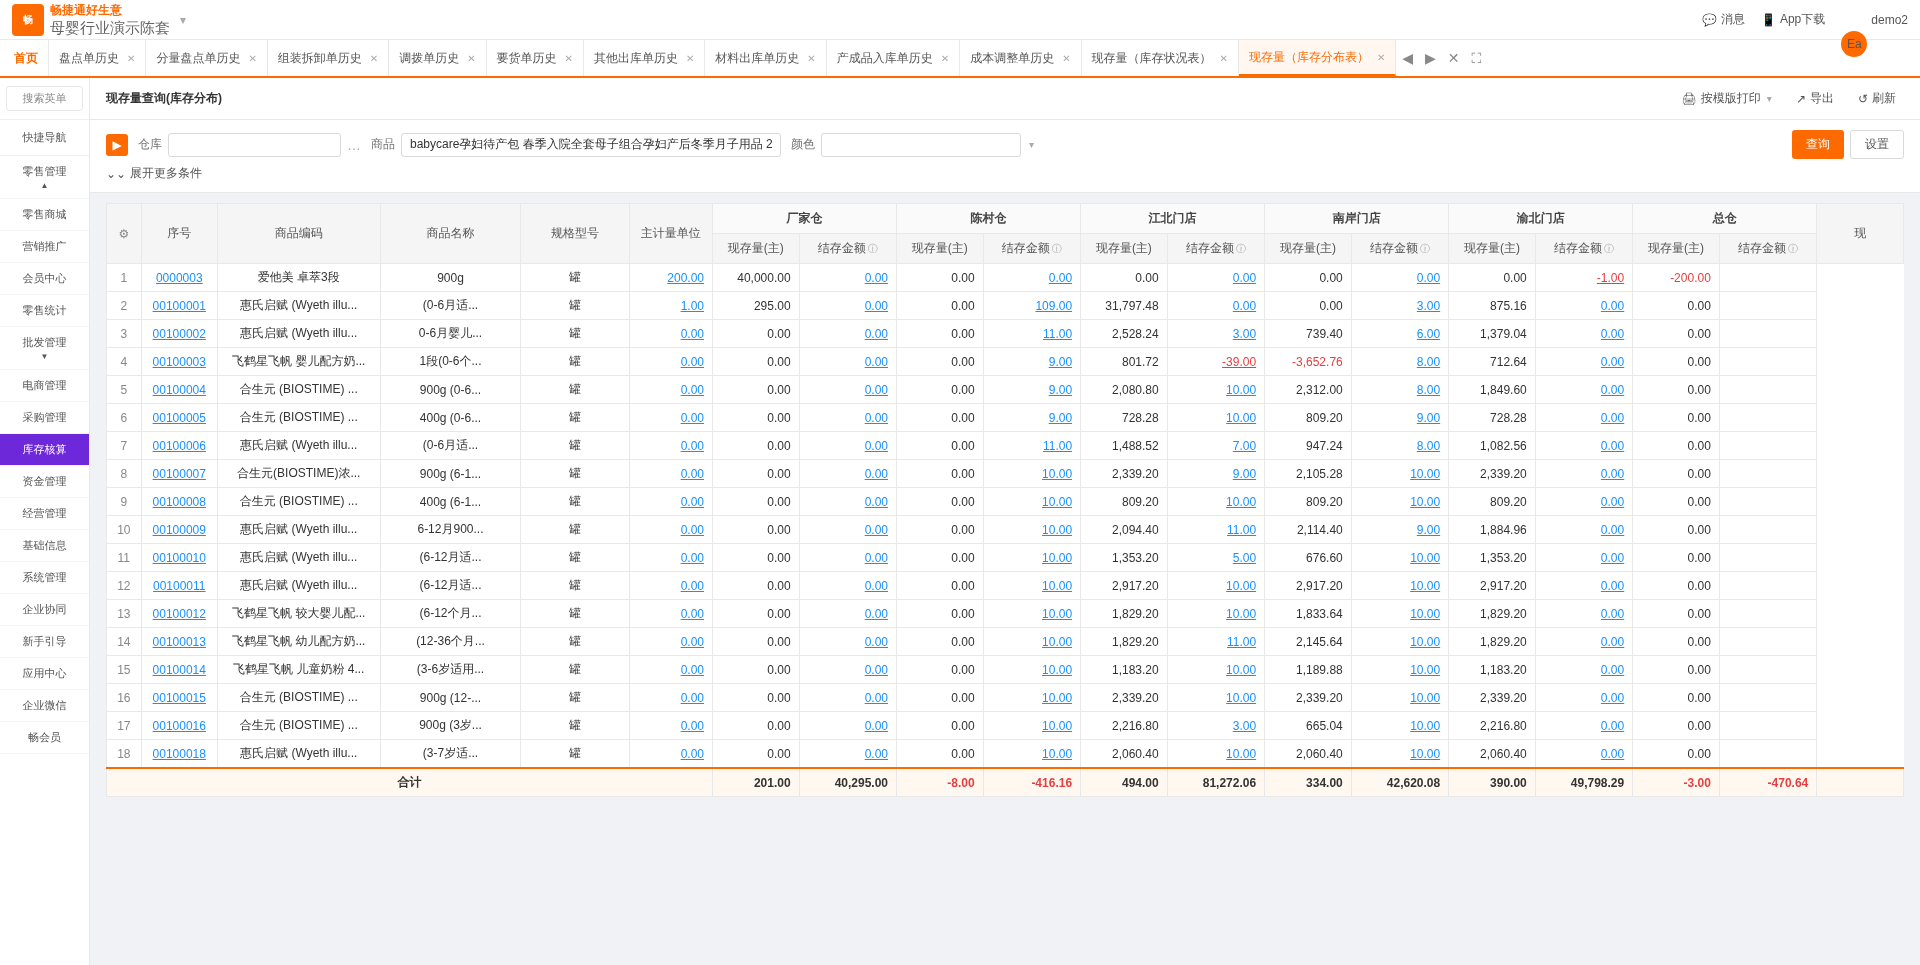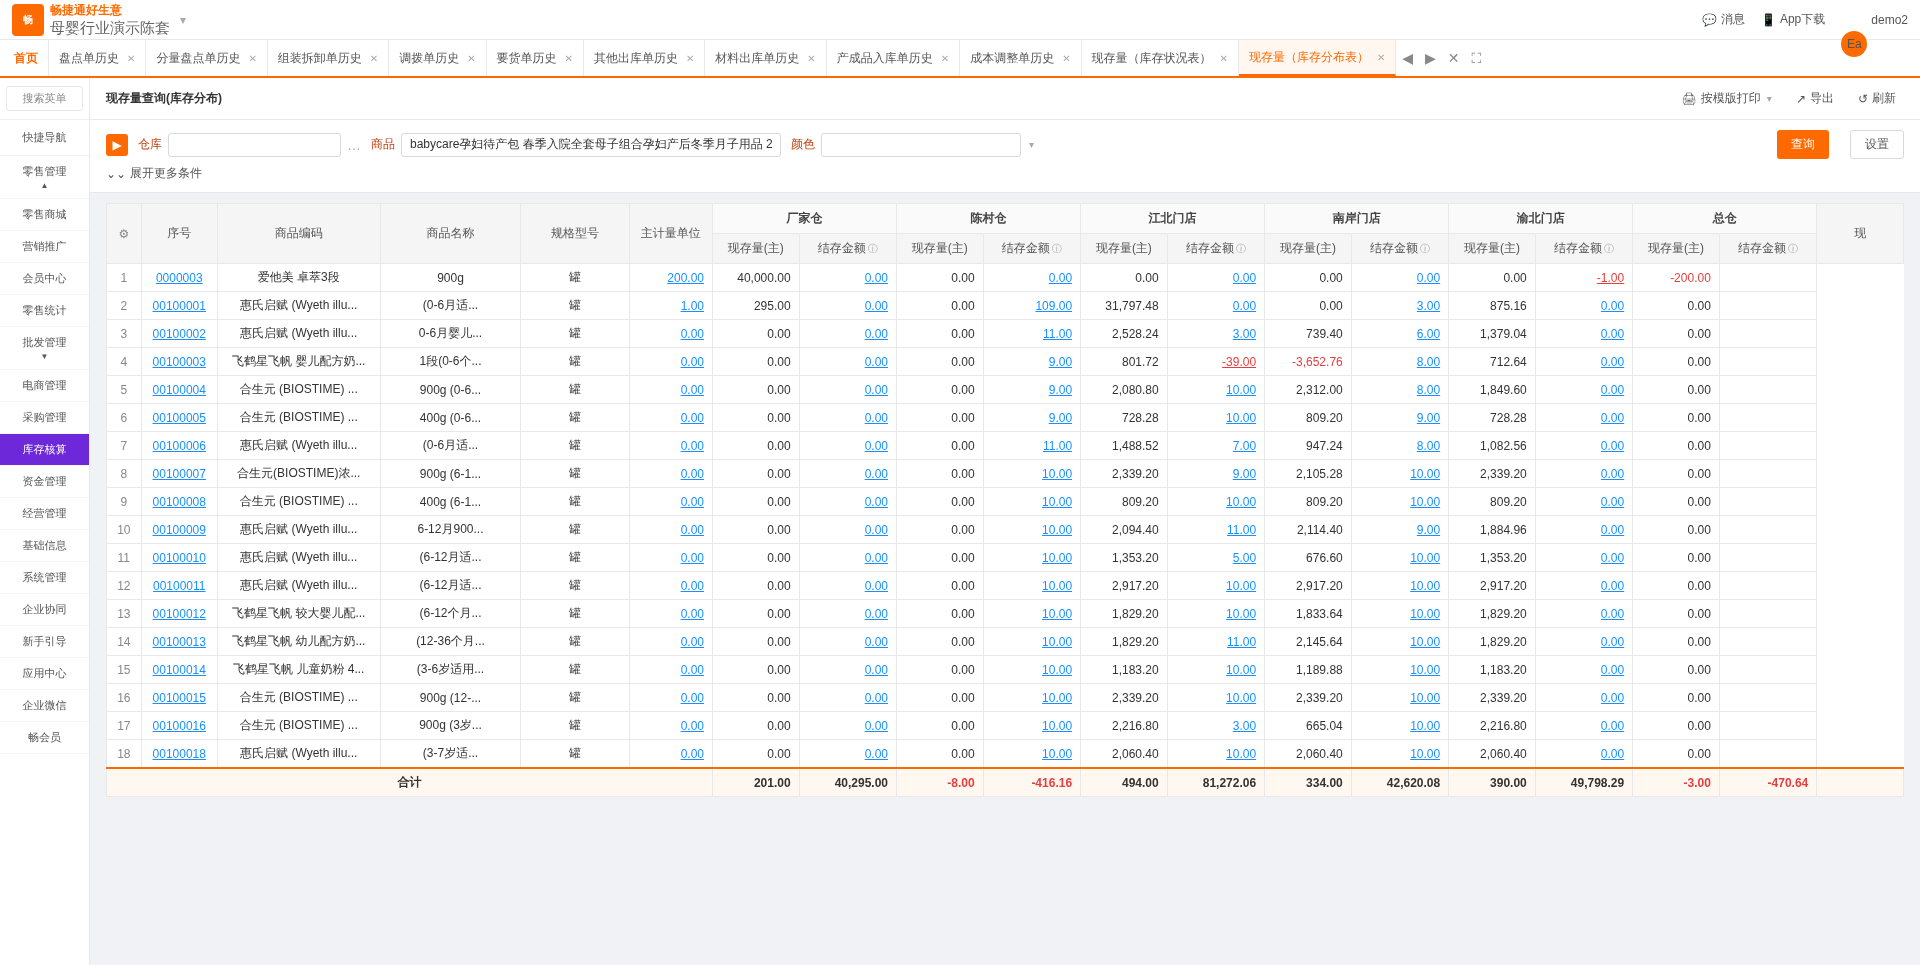--- a/index.html
+++ b/index.html
@@ -66,36 +66,36 @@
     .page-actions { display: flex; align-items: center; gap: 8px; }
     .action-btn { display: flex; align-items: center; gap: 4px; font-size: 12px; color: #555; cursor: pointer; padding: 4px 8px; border-radius: 3px; }
 
     
     .filter-area {
       background: #fff; padding: 10px 16px; border-bottom: 1px solid #e8e8e8;
     }
     .filter-row { display: flex; align-items: center; gap: 10px; flex-wrap: nowrap; }
     .filter-expand { width: 22px; height: 22px; background: #ff6a00; color: #fff; border-radius: 3px; display: flex; align-items: center; justify-content: center; cursor: pointer; font-size: 12px; flex-shrink: 0; }
     .filter-field { display: flex; align-items: center; gap: 6px; }
-    .filter-label { font-size: 12px; color: #c2410c; white-space: nowrap; }
+    .filter-label { font-size: 12px; color: #737373; white-space: nowrap; }
     .filter-input {
       border: 1px solid #d9d9d9; border-radius: 3px; padding: 4px 8px;
       font-size: 12px; color: #333; min-width: 80px; background: #fff;
     }
     .filter-input-wide {
       border: 1px solid #d9d9d9; border-radius: 3px; padding: 4px 8px;
       font-size: 12px; color: #333; width: 380px; background: #fff;
     }
     .filter-input-color {
       border: 1px solid #d9d9d9; border-radius: 3px; padding: 4px 8px;
       font-size: 12px; color: #333; width: 200px; background: #fff;
     }
     .filter-dots { color: #aaa; font-size: 14px; }
     .filter-btn { background: #ff6a00; color: #fff; border: none; border-radius: 3px; padding: 5px 14px; font-size: 12px; cursor: pointer; }
-    .filter-setting-btn { background: #fff; color: #555; border: 1px solid #d9d9d9; border-radius: 3px; padding: 5px 14px; font-size: 12px; cursor: pointer; margin-left: 15px; }
+    .filter-setting-btn { background: #fff; color: #555; border: 1px solid #d9d9d9; border-radius: 3px; padding: 5px 14px; font-size: 12px; cursor: pointer; }
     .expand-more { display: flex; align-items: center; gap: 4px; font-size: 12px; color: #555; cursor: pointer; margin-top: 6px; }
 
     
     .table-container { flex: 1; overflow: auto; padding: 10px 16px; }
     .table-container::-webkit-scrollbar { height: 6px; width: 6px; }
     .table-container::-webkit-scrollbar-thumb { background: #ccc; border-radius: 3px; }
     table { border-collapse: collapse; width: max-content; min-width: 100%; background: #fff; }
     thead tr { background: #f5f5f5; }
     th {
       border: 1px solid #e8e8e8; padding: 6px 8px; font-size: 12px;

